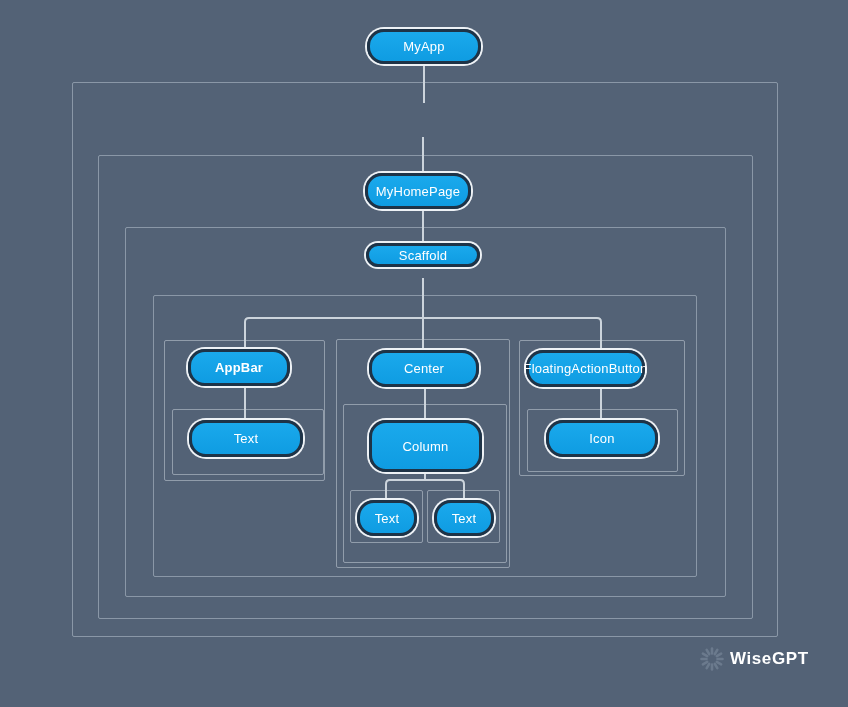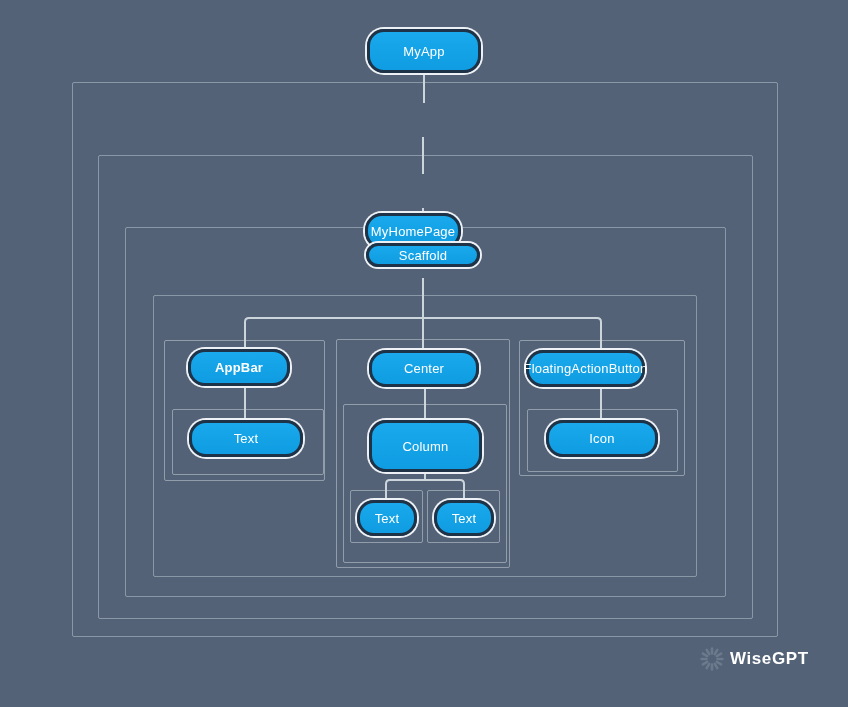--- a/index.html
+++ b/index.html
@@ -81,24 +81,24 @@
       <path d="M423 278 V351"></path>
       <path d="M245 350 V322 Q245 318 249 318 H597 Q601 318 601 322 V350"></path>
       <path d="M245 385 V421"></path>
       <path d="M425 386 V421"></path>
       <path d="M601 386 V421"></path>
       <path d="M425 457 V480"></path>
       <path d="M386 500 V484 Q386 480 390 480 H460 Q464 480 464 484 V500"></path>
     </g>
   </svg>
 
-  <div class="node" style="left:367px;top:29px;width:114px;height:44px;">
+  <div class="node" style="left:367px;top:29px;width:114px;height:35px;">
       <span>MyApp</span>
     </div>
-  <div class="node" style="left:365px;top:173px;width:96px;height:36px;margin-top:40px;">
+  <div class="node" style="left:365px;top:173px;width:106px;height:36px;">
       <span>MyHomePage</span>
     </div>
   <div class="node" style="left:366px;top:243px;width:114px;height:24px;">
       <span>Scaffold</span>
     </div>
 
   <div class="node" style="left:188px;top:349px;width:102px;height:37px;font-weight:bold;">
       <span>AppBar</span>
     </div>
   <div class="node" style="left:369px;top:350px;width:110px;height:37px;">

